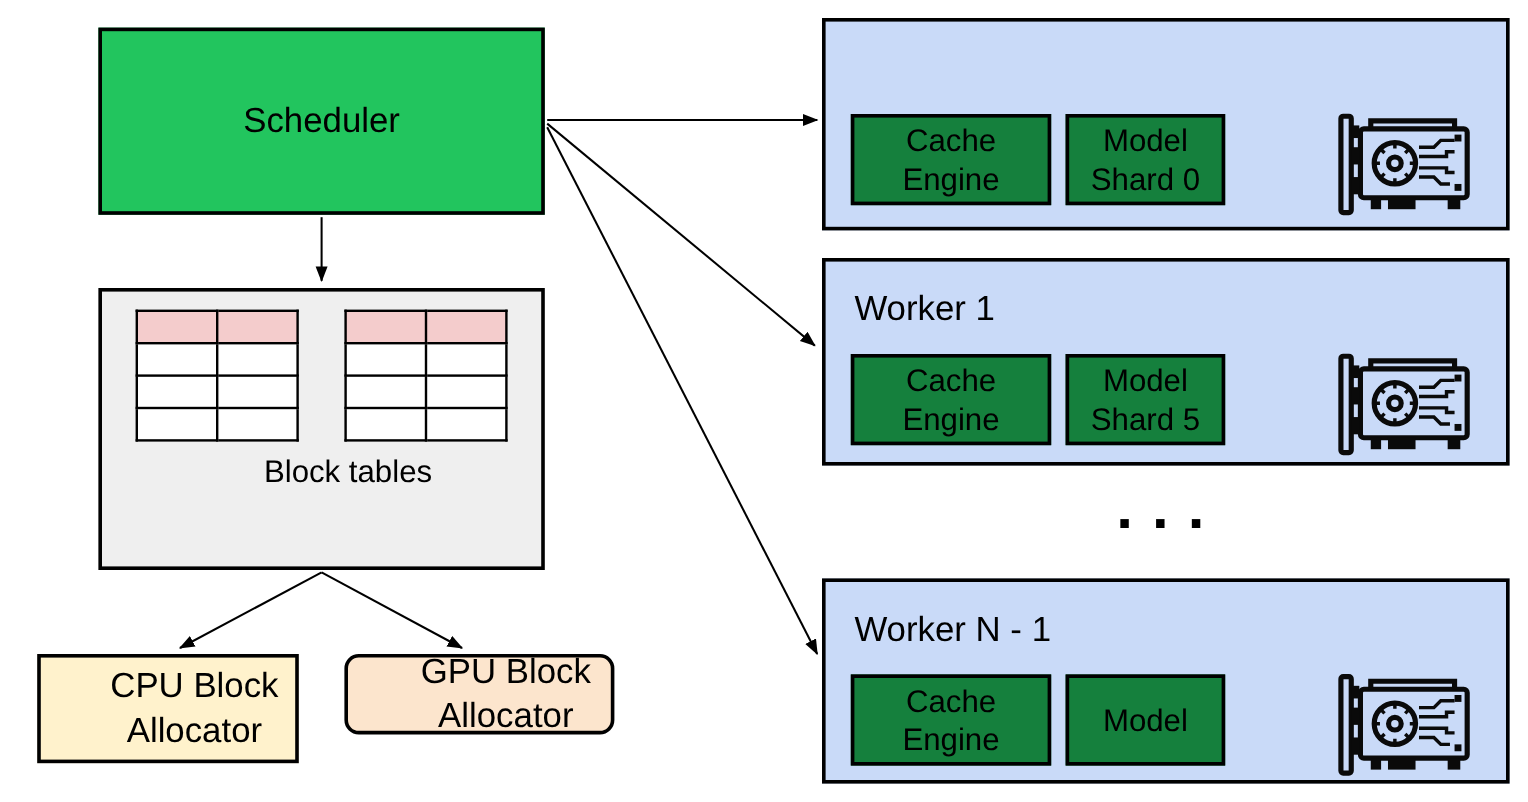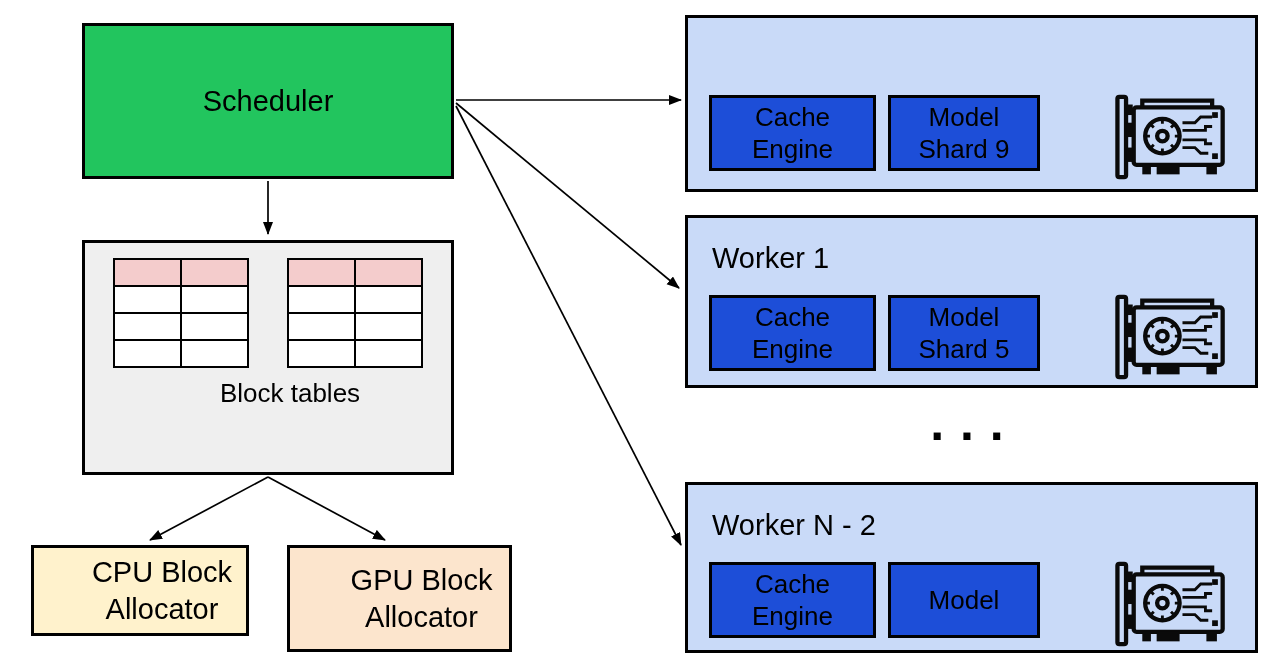--- a/index.html
+++ b/index.html
@@ -17,32 +17,32 @@
   .kv-title{font-size:29px;margin-top:13px;}
   .kv-tables{display:flex;justify-content:center;gap:38px;margin-top:15px;}
   table.block-table{border-collapse:collapse;}
   table.block-table td{width:65px;height:25px;border:2px solid #000;background:#fff;padding:0;}
   table.block-table td.hdr{background:#f4cccc;}
   .kv-caption{font-size:26px;margin-top:10px;padding-left:44px;}
   
   .alloc{display:flex;flex-direction:column;align-items:center;justify-content:center;
     font-size:29px;line-height:37px;text-align:center;padding-left:44px;}
   .cpu{left:31px;top:545px;width:218px;height:91px;background:#fff2cc;}
-  .gpu{left:287px;top:545px;width:225px;height:107px;background:#fce5cd;}
+  .gpu{left:287px;top:545px;width:225px;height:67px;background:#fce5cd;border-radius:12px;}
   
   .worker{left:685px;width:573px;background:#c9daf8;}
   .w0{top:15px;height:177px;}
   .w1{top:215px;height:173px;padding-left:34px;}
   .wn{top:482px;height:171px;}
   .worker-title{position:absolute;left:24px;top:24px;font-size:29px;}
-  .inner{position:absolute;top:77px;height:76px;background:#1d4ed8;border:3px solid #000;
+  .inner{position:absolute;top:77px;height:76px;background:#15803d;border:3px solid #000;
     box-sizing:border-box;display:flex;flex-direction:column;align-items:center;
     justify-content:center;font-size:26px;line-height:32px;text-align:left;}
   .inner.ce{left:21px;width:167px;}
-  .inner.ms{left:200px;width:152px;}
+  .inner.ms{left:200px;width:133px;}
   .gpu-icon{position:absolute;left:424px;top:76px;width:118px;height:88px;}
   
   .dots{position:absolute;left:905px;top:398px;width:125px;height:55px;
     font-size:50px;font-weight:bold;text-align:center;line-height:50px;letter-spacing:1px;}
   
   .edges{position:absolute;left:0;top:0;width:1273px;height:668px;pointer-events:none;}
   .edges line{stroke:#000;stroke-width:1.7;}
   .hidden-defs{position:absolute;width:0;height:0;overflow:hidden;}
 </style>
 </head>
@@ -154,21 +154,21 @@
     <div>Allocator</div>
   </div>
 
   <div class="box worker w0">
     <div class="inner ce">
       <div>Cache</div>
       <div>Engine</div>
     </div>
     <div class="inner ms">
       <div>Model</div>
-      <div>Shard 9</div>
+      <div>Shard 0</div>
     </div>
     <svg class="gpu-icon" viewBox="0 0 120 92">
         <use href="#gpu-card"></use>
       </svg>
   </div>
 
   <div class="box worker w1">
     <div class="worker-title">Worker 1</div>
     <div class="inner ce">
       <div>Cache</div>
@@ -179,21 +179,21 @@
       <div>Shard 5</div>
     </div>
     <svg class="gpu-icon" viewBox="0 0 120 92">
         <use href="#gpu-card"></use>
       </svg>
   </div>
 
   <div class="dots">. . .</div>
 
   <div class="box worker wn">
-    <div class="worker-title">Worker N - 2</div>
+    <div class="worker-title">Worker N - 1</div>
     <div class="inner ce">
       <div>Cache</div>
       <div>Engine</div>
     </div>
     <div class="inner ms">
       <div>Model</div>
     </div>
     <svg class="gpu-icon" viewBox="0 0 120 92">
         <use href="#gpu-card"></use>
       </svg>

